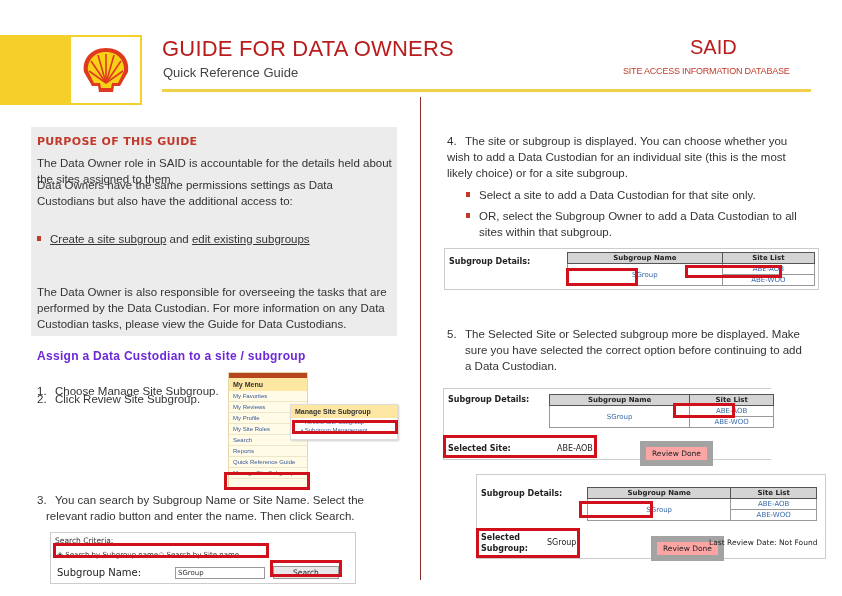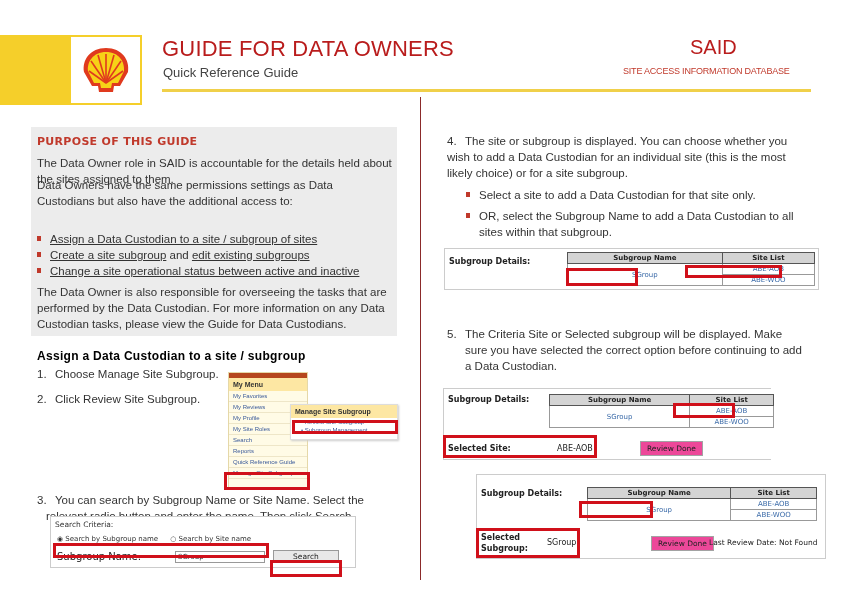--- a/index.html
+++ b/index.html
@@ -15,38 +15,38 @@
   .hline { left: 162px; top: 89px; width: 649px; height: 3px; background: #f0d04a; }
   .vline { left: 420px; top: 97px; width: 1px; height: 483px; background: #8b2a2a; }
   
   .panel { left: 31px; top: 127px; width: 366px; height: 209px; background: #ececec; }
   .panel-title { left: 37px; top: 135px; font-size: 11px; font-weight: bold; color: #c0392b; letter-spacing: 0.3px; font-family: "DejaVu Sans", sans-serif; }
   .para { font-size: 11.5px; line-height: 16px; color: #333; }
   .bullets { list-style: none; }
   .bullets li { font-size: 11.5px; line-height: 16px; position: relative; padding-left: 13px; color: #333; }
   .bullets li::before { content: ""; position: absolute; left: 0; top: 5px; width: 4px; height: 5px; background: #c0392b; }
   .bullets li a, .bullets li span.lnk { text-decoration: underline; color: #333; }
-  .section-title { left: 37px; top: 349px; font-size: 12px; font-weight: bold; color: #000000; letter-spacing: 0.3px; }
+  .section-title { left: 37px; top: 349px; font-size: 12px; font-weight: bold; color: #6d28d9; letter-spacing: 0.3px; }
   .step { font-size: 11.5px; line-height: 16px; color: #333; }
   .step .num { display: inline-block; width: 18px; }
   
   .shot { background: #fff; border: 1px solid #ccc; font-family: "DejaVu Sans", sans-serif; }
   .redbox { position: absolute; border: 3px solid #d0101a; }
   .menu { left: 228px; top: 372px; width: 80px; height: 118px; background: #fffbe6; border: 1px solid #e5d8a8; }
   .menu-top { height: 5px; background: #b5461d; }
   .menu-head { background: #fde7a3; font-size: 7px; font-weight: bold; padding: 3px 4px; color: #333; }
   .menu-item { font-size: 6px; color: #3a5a9a; padding: 2px 4px; border-bottom: 1px solid #eee6c8; }
   .popup { left: 290px; top: 404px; width: 108px; height: 36px; background: #fff; border: 1px solid #ddd; box-shadow: 1px 1px 2px #ccc; }
   .popup-head { background: #fde7a3; font-size: 7px; font-weight: bold; padding: 3px 4px; color: #333; }
   .popup-item { font-size: 6px; color: #3a5a9a; padding: 1px 10px; }
   table.sg { border-collapse: collapse; font-size: 7px; }
   table.sg th { background: #d4d4d4; border: 1px solid #555; padding: 1px 4px; font-weight: bold; color: #222; }
   table.sg td { border: 1px solid #999; padding: 1px 4px; text-align: center; color: #3a6aa8; }
   .lbl { font-size: 8px; font-weight: bold; color: #222; }
-  .btn { display: inline-block; background: #ec4899; border: 1px solid #a3a3a3; font-size: 7.5px; padding: 2px 6px; color: #222; }
+  .btn { display: inline-block; background: #fca5a5; border: 6px solid #a3a3a3; font-size: 7.5px; padding: 2px 6px; color: #222; }
 </style>
 </head>
 <body>
 
 <div class="abs yellow-block"></div>
 <div class="abs logo-box">
   <svg width="52" height="48" viewBox="0 0 52 48">
     <path d="M26 2 C10 2 2 14 4 26 L12 40 L18 40 L19 46 L33 46 L34 40 L40 40 L48 26 C50 14 42 2 26 2 Z" fill="#e03a1e"></path>
     <path d="M26 6 C13 6 7 16 8 25 L14 37 L20 37 L21 42 L31 42 L32 37 L38 37 L44 25 C45 16 39 6 26 6 Z" fill="#f7d117"></path>
     <g stroke="#e03a1e" stroke-width="1.6" fill="none">
@@ -65,28 +65,26 @@
 <div class="abs said">SAID</div>
 <div class="abs said-sub">SITE ACCESS INFORMATION DATABASE</div>
 <div class="abs hline"></div>
 <div class="abs vline"></div>
 
 <div class="abs panel"></div>
 <div class="abs panel-title">PURPOSE OF THIS GUIDE</div>
 <div class="abs para" style="left:37px; top:155px; width:355px;">The Data Owner role in SAID is accountable for the details held about the sites assigned to them.</div>
 <div class="abs para" style="left:37px; top:177px; width:355px;">Data Owners have the same permissions settings as Data Custodians but also have the additional access to:</div>
 <ul class="abs bullets" style="left:37px; top:231px; width:355px;">
-  <li><span class="lnk">Assign a Data Custodian to a site / subgroup of sites</span></li>
   <li><span class="lnk">Create a site subgroup</span><span> and </span><span class="lnk">edit existing subgroups</span></li>
-  <li><span class="lnk">Change a site operational status between active and inactive</span></li>
 </ul>
 <div class="abs para" style="left:37px; top:284px; width:355px;">The Data Owner is also responsible for overseeing the tasks that are performed by the Data Custodian. For more information on any Data Custodian tasks, please view the Guide for Data Custodians.</div>
 
 <div class="abs section-title">Assign a Data Custodian to a site / subgroup</div>
-<div class="abs step" style="left:37px; top:366px;"><span class="num">1.</span><span>Choose Manage Site Subgroup.</span></div>
+<div class="abs step" style="left:37px; top:383px;"><span class="num">1.</span><span>Choose Manage Site Subgroup.</span></div>
 <div class="abs step" style="left:37px; top:391px;"><span class="num">2.</span><span>Click Review Site Subgroup.</span></div>
 
 <div class="abs menu">
   <div class="menu-top"></div>
   <div class="menu-head">My Menu</div>
   <div class="menu-item">My Favorites</div>
   <div class="menu-item">My Reviews</div>
   <div class="menu-item">My Profile</div>
   <div class="menu-item">My Site Roles</div>
   <div class="menu-item">Search</div>
@@ -100,40 +98,40 @@
   <div class="popup-item">• <span>Review Site Subgroup</span></div>
   <div class="popup-item">• <span>Subgroup Management</span></div>
 </div>
 <div class="redbox" style="left:292px; top:420px; width:106px; height:14px;"></div>
 
 <div class="abs step" style="left:37px; top:492px; width:340px;">
   <span class="num" style="float:left;">3.</span>
   <div style="margin-left:9px;">You can search by Subgroup Name or Site Name. Select the relevant radio button and enter the name. Then click Search.</div>
 </div>
 
-<div class="abs shot" style="left:50px; top:516px; width:306px; height:52px;">
+<div class="abs shot" style="left:50px; top:532px; width:306px; height:52px;">
   <div style="position:absolute; left:4px; top:3px; font-size:7.5px; color:#333;">Search Criteria:</div>
-  <div style="position:absolute; left:6px; top:18px; font-size:7px; color:#333; display:flex; gap:12px;">
+  <div style="position:absolute; left:6px; top:18px; font-size:7px; color:#333; display:flex; ">
     <span><span>◉</span> <span>Search by Subgroup name</span></span>
     <span><span>○</span> <span>Search by Site name</span></span>
   </div>
   <div style="position:absolute; left:6px; top:34px; font-size:10px; font-weight:normal; color:#222;">Subgroup Name:</div>
   <div style="position:absolute; left:124px; top:34px; width:90px; height:12px; border:1px solid #999; font-size:7px; padding:1px 2px; color:#333;">SGroup</div>
   <div style="position:absolute; left:222px; top:33px; width:66px; height:13px; background:#e8e8e8; border:1px solid #999; font-size:7.5px; text-align:center; line-height:11px; color:#222;">Search</div>
 </div>
 <div class="redbox" style="left:53px; top:543px; width:216px; height:15px;"></div>
 <div class="redbox" style="left:270px; top:560px; width:72px; height:17px;"></div>
 
 <div class="abs step" style="left:447px; top:133px; width:360px;">
   <span class="num" style="float:left;">4.</span>
   <div style="">The site or subgroup is displayed. You can choose whether you wish to add a Data Custodian for an individual site (this is the most likely choice) or for a site subgroup.</div>
 </div>
 <ul class="abs bullets" style="left:466px; top:187px; width:340px;">
   <li style="margin-bottom:5px;">Select a site to add a Data Custodian for that site only.</li>
-  <li>OR, select the Subgroup Name to add a Data Custodian to all sites within that subgroup.</li>
+  <li>OR, select the Subgroup Owner to add a Data Custodian to all sites within that subgroup.</li>
 </ul>
 
 <div class="abs shot" style="left:444px; top:248px; width:375px; height:42px;">
   <div class="lbl" style="position:absolute; left:4px; top:8px;">Subgroup Details:</div>
   <table class="sg" style="position:absolute; left:122px; top:3px; width:248px;">
     <tbody>
         <tr>
           <th>Subgroup Name</th>
           <th>Site List</th>
         </tr>
@@ -145,21 +143,21 @@
           <td>ABE-WOO</td>
         </tr>
   </tbody>
     </table>
 </div>
 <div class="redbox" style="left:566px; top:268px; width:72px; height:18px;"></div>
 <div class="redbox" style="left:685px; top:265px; width:97px; height:13px;"></div>
 
 <div class="abs step" style="left:447px; top:326px; width:360px;">
   <span class="num" style="float:left;">5.</span>
-  <div style="margin-left:18px;">The Criteria Site or Selected subgroup will be displayed. Make sure you have selected the correct option before continuing to add a Data Custodian.</div>
+  <div style="margin-left:18px;">The Selected Site or Selected subgroup more be displayed. Make sure you have selected the correct option before continuing to add a Data Custodian.</div>
 </div>
 
 <div class="abs shot" style="left:443px; top:388px; width:328px; height:72px; border-right:none;">
   <div class="lbl" style="position:absolute; left:4px; top:6px;">Subgroup Details:</div>
   <table class="sg" style="position:absolute; left:105px; top:5px; width:225px;">
     <tbody>
         <tr>
           <th>Subgroup Name</th>
           <th>Site List</th>
         </tr>

